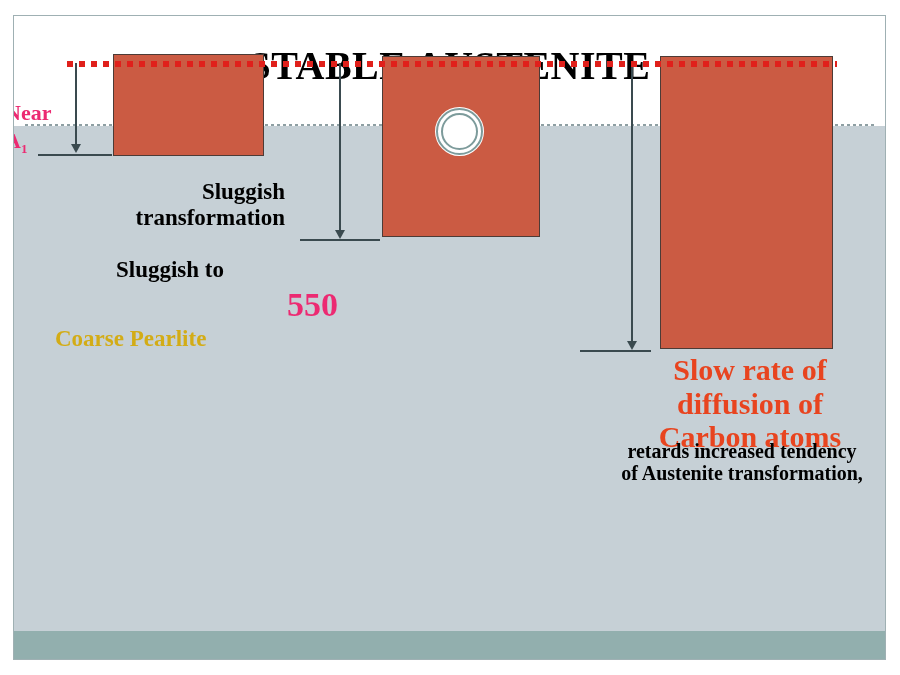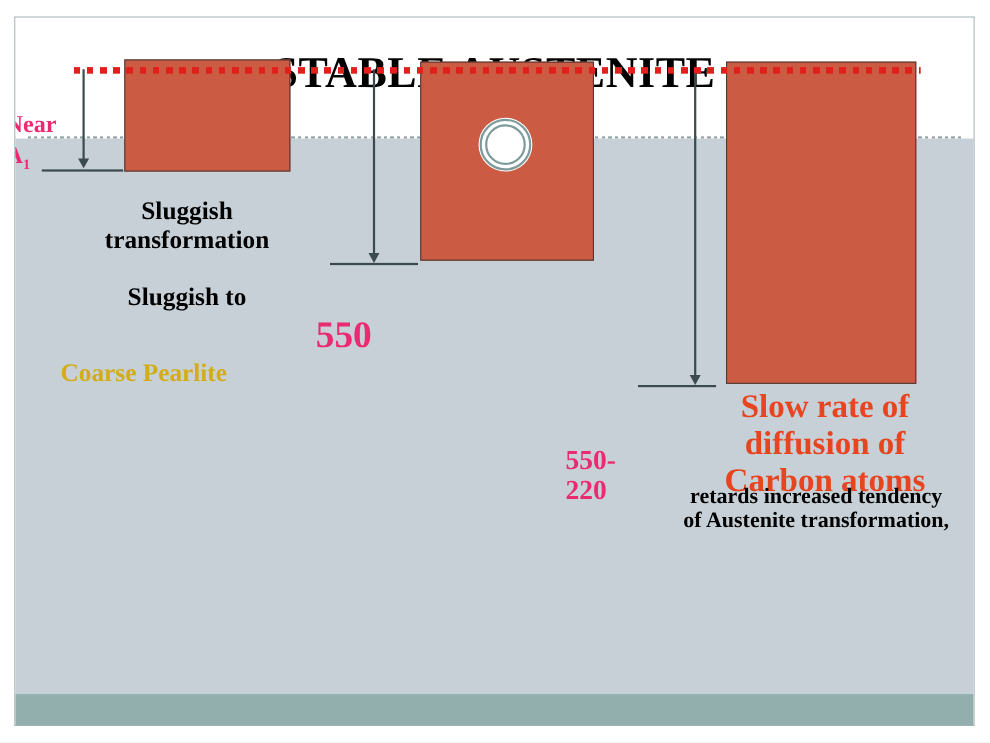--- a/index.html
+++ b/index.html
@@ -187,21 +187,21 @@
     width: 80px;
     font-size: 22px;
     line-height: 1.25;
   }
   #near-a1 sub { font-size: 13px; }
 
   #sluggish {
     left: 41px;  top: 163px;
     width: 230px;
     font-size: 23px;
-    text-align: center;
+    text-align: right;
   }
   #austenite-to {
     left: 41px;  top: 241px;
     width: 230px;
     font-size: 23px;
     text-align: center;
   }
   #coarse-pearlite {
     left: 41px;  top: 283px;
     width: 230px;
@@ -299,20 +299,16 @@
     <span>Near</span><br>
     <span>A</span><sub>1</sub>
   </div>
 
   <div class="txt black" id="sluggish">Sluggish transformation</div>
   <div class="txt black" id="austenite-to">Sluggish to</div>
   <div class="txt gold" id="coarse-pearlite">Coarse Pearlite</div>
 
   <div class="txt pink" id="temp-550">550</div>
 
-  <div class="txt pink" id="temp-550-220">
-    <span>550-</span><br>
-    <span>220</span>
-  </div>
   <div class="txt orange-dark" id="slow-rate">Slow rate of diffusion of Carbon atoms</div>
   <div class="txt black" id="retards">retards increased tendency of Austenite transformation,</div>
 
 </div>
 
 </body></html>

